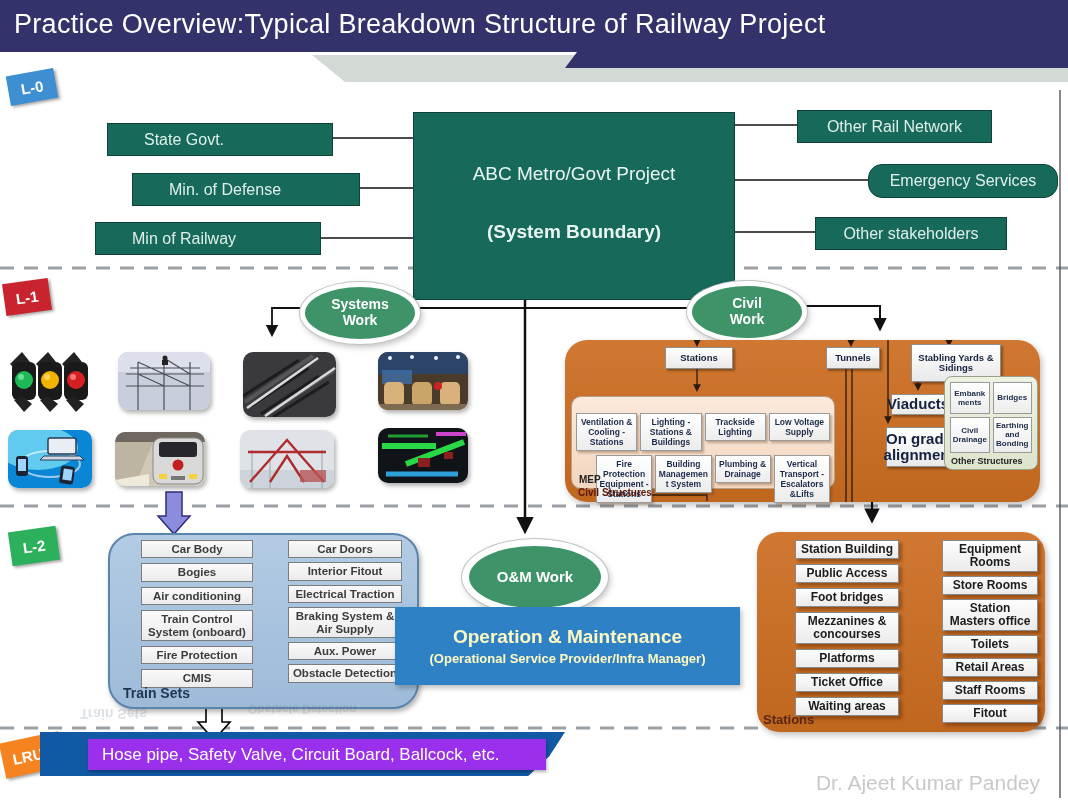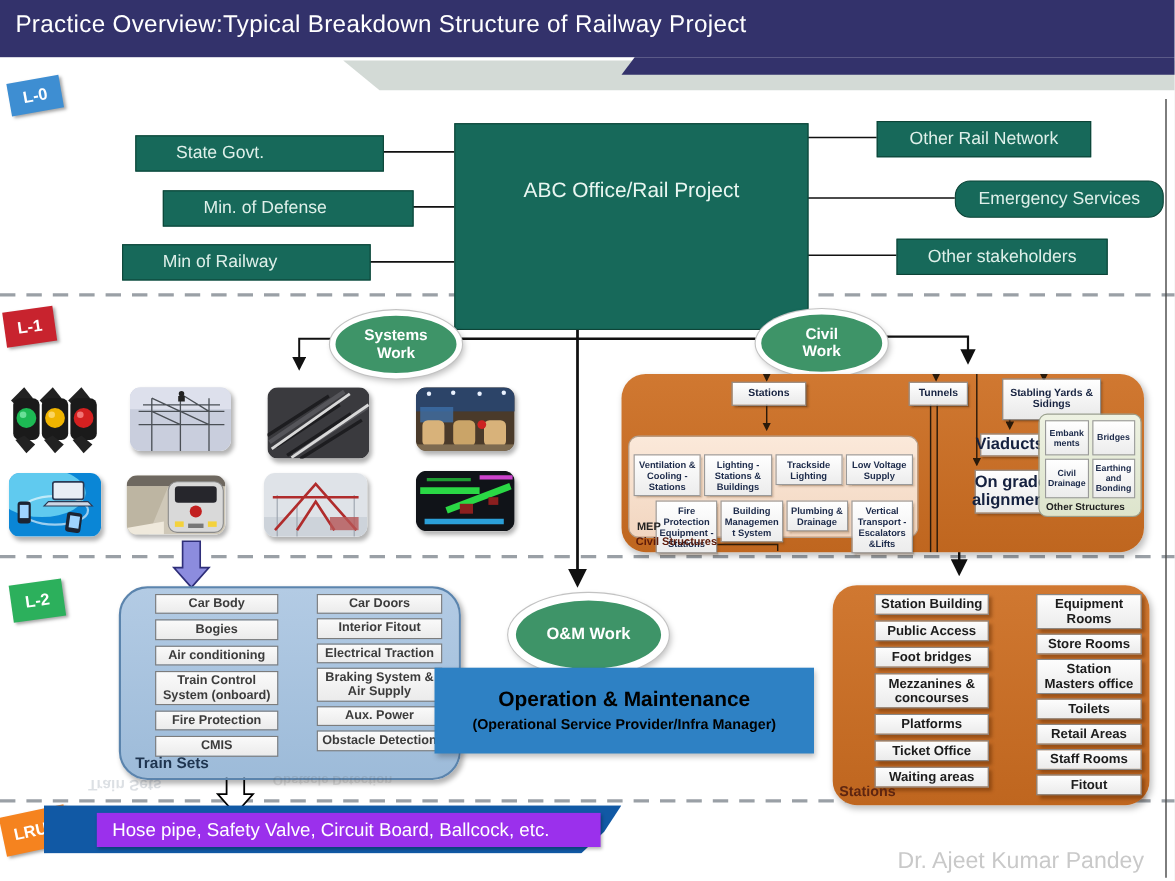--- a/index.html
+++ b/index.html
@@ -1,27 +1,27 @@
 <!DOCTYPE html>
 <html><head>
 <meta charset="utf-8">
 <style>
   html,body{margin:0;padding:0;background:#e8e8e8;}
   .stage{position:relative;width:1068px;height:801px;background:#ffffff;overflow:hidden;
          font-family:"Liberation Sans","DejaVu Sans",sans-serif;margin:0 auto;}
   .abs{position:absolute;}
   
   .titlebar{left:0;top:0;width:1068px;height:52px;background:#33326B;}
-  .titletext{left:14px;top:9px;color:#fff;font-size:22px;letter-spacing:.3px;font-weight:500;white-space:nowrap;}
+  .titletext{left:14px;top:9px;color:#fff;font-size:27px;letter-spacing:.3px;font-weight:500;white-space:nowrap;}
   
   .banner{color:#fff;font-weight:bold;font-size:15px;display:flex;align-items:center;justify-content:center;
           box-shadow:2px 2px 3px rgba(0,0,0,.35);}
   
   .gbox{background:#17695A;border:1px solid #0d4437;color:#DFF0EA;font-size:16px;display:flex;align-items:center;}
-  .gbox.pad{padding-left:36px;margin-left:16px;}
+  .gbox.pad{padding-left:36px;}
   .gbox.center{justify-content:center;}
   .abcbox{background:#17695A;border:1px solid #0d4437;color:#E9F6F1;display:flex;flex-direction:column;
           align-items:center;text-align:center;padding-top:50px;gap:36px;font-size:19px;}
   .abcbox .sub{font-weight:bold;}
   
   .oval{border-radius:50%;background:#3E9468;border:5px solid #fff;
         box-shadow:0 0 0 1px #c2c2c2,2px 3px 6px rgba(0,0,0,.25);
         color:#fff;font-weight:bold;font-size:14px;line-height:1.12;
         display:flex;flex-direction:column;align-items:center;justify-content:center;text-align:center;}
   .oval.big{border-width:7px;font-size:15px;}
@@ -54,21 +54,21 @@
          color:#3c3c3c;font-size:11.5px;line-height:1.08;display:flex;align-items:center;justify-content:center;
          padding:2px 3px;}
   .tslabel{font-weight:bold;font-size:14px;color:#1f3550;}
   .refl{transform:scaleY(-1);font-weight:bold;color:#1f3550;opacity:.15;}
   
   .sitem{background:linear-gradient(#fdfdfd,#ebebeb);border:1px solid #888;text-align:center;font-weight:bold;
          color:#1c1c1c;font-size:12px;line-height:1.08;display:flex;align-items:center;justify-content:center;
          padding:2px 3px;box-shadow:3px 3px 3px rgba(90,40,0,.45);}
   .stlabel{font-weight:bold;font-size:13px;color:#5d2510;}
   
-  .ombox{background:#2E81C4;box-shadow:2px 3px 5px rgba(0,0,0,.25);color:#000000;display:flex;flex-direction:column;
+  .ombox{background:#2E81C4;box-shadow:2px 3px 5px rgba(0,0,0,.25);color:#fef9c3;display:flex;flex-direction:column;
          align-items:center;justify-content:center;text-align:center;gap:3px;}
   .ombox .t1{font-size:19px;font-weight:bold;}
   .ombox .t2{font-size:13px;font-weight:bold;}
   
   .ribbon{background:#1159A5;clip-path:polygon(0 0,100% 0,97% 55%,93% 100%,0 100%);}
   .ribbonfrag{position:absolute;left:112px;top:15px;color:#fff;font-size:8px;font-weight:bold;font-style:italic;}
   .purplebox{background:#9B30EC;color:#fff;font-size:17px;display:flex;align-items:center;padding-left:14px;
              box-shadow:1px 2px 3px rgba(0,0,0,.3);}
   .footer{color:#c9c9c9;font-size:21px;text-align:right;}
 </style>
@@ -117,21 +117,22 @@
   <div class="abs banner" style="left:8px;top:72px;width:48px;height:30px;background:#3E8ED2;transform:rotate(-10deg);">L-0</div>
   <div class="abs banner" style="left:4px;top:281px;width:46px;height:32px;background:#C8232E;transform:rotate(-8deg);">L-1</div>
   <div class="abs banner" style="left:10px;top:529px;width:48px;height:34px;background:#2CB05C;transform:rotate(-8deg);">L-2</div>
   <div class="abs banner" style="left:2px;top:737px;width:60px;height:36px;background:#F5831F;transform:rotate(-12deg);">LRUs</div>
 
   <div class="abs gbox pad" style="left:107px;top:123px;width:188px;height:31px;">State Govt.</div>
   <div class="abs gbox pad" style="left:132px;top:173px;width:190px;height:31px;">Min. of Defense</div>
   <div class="abs gbox pad" style="left:95px;top:222px;width:188px;height:31px;">Min of Railway</div>
 
   <div class="abs abcbox" style="left:413px;top:112px;width:320px;height:136px;">
-    <div>ABC Office/Rail Project</div>
+    <div>ABC Metro/Govt Project</div>
+    <div class="sub">(System Boundary)</div>
   </div>
 
   <div class="abs gbox center" style="left:797px;top:110px;width:193px;height:31px;">Other Rail Network</div>
   <div class="abs gbox center" style="left:868px;top:164px;width:188px;height:32px;border-radius:14px;">Emergency Services</div>
   <div class="abs gbox center" style="left:815px;top:217px;width:190px;height:31px;">Other stakeholders</div>
 
   <div class="abs oval" style="left:300px;top:282px;width:110px;height:52px;">
     <span>Systems</span>
     <span>Work</span>
   </div>

